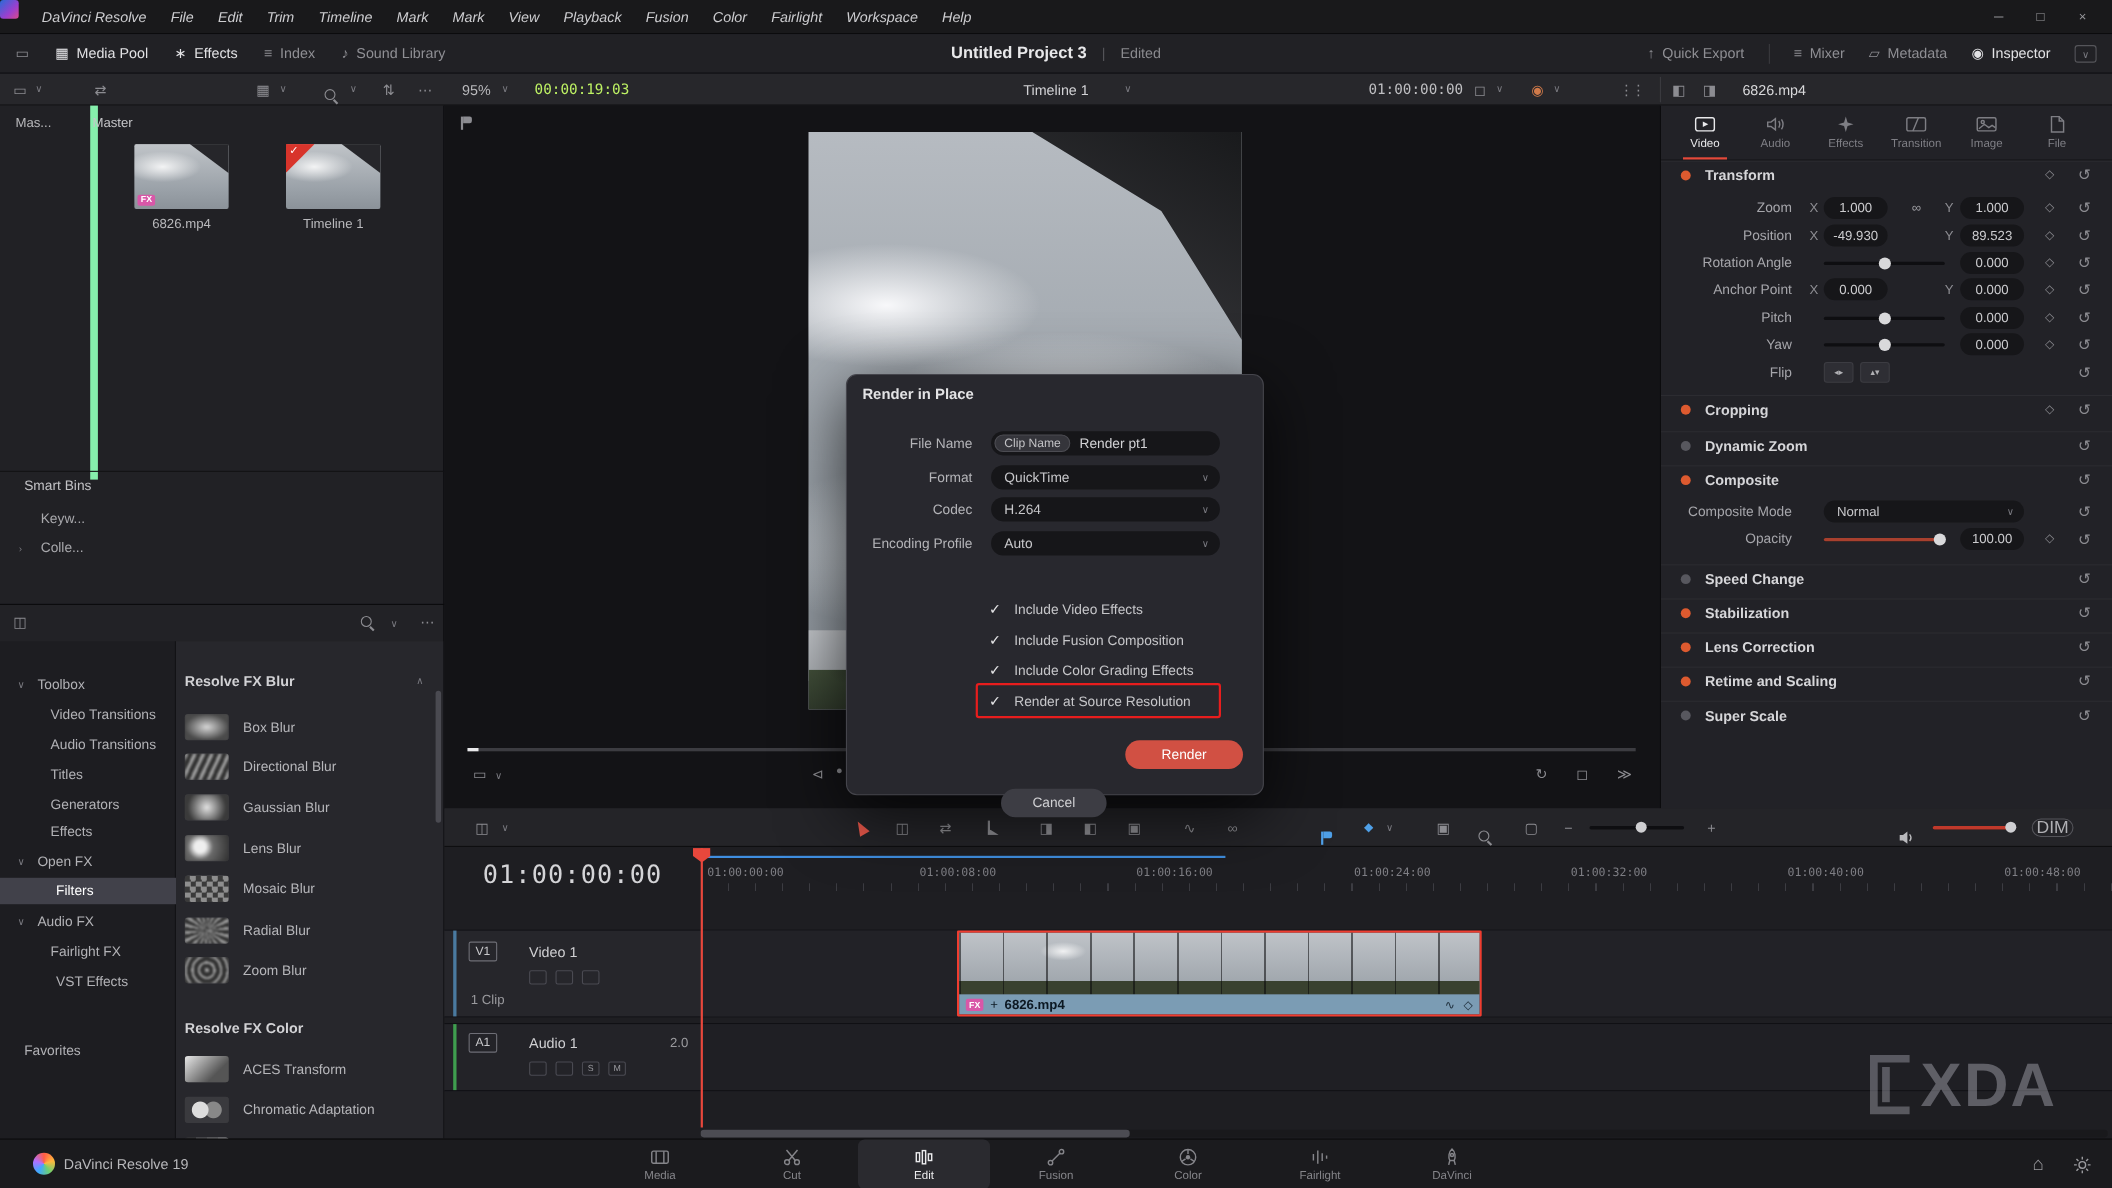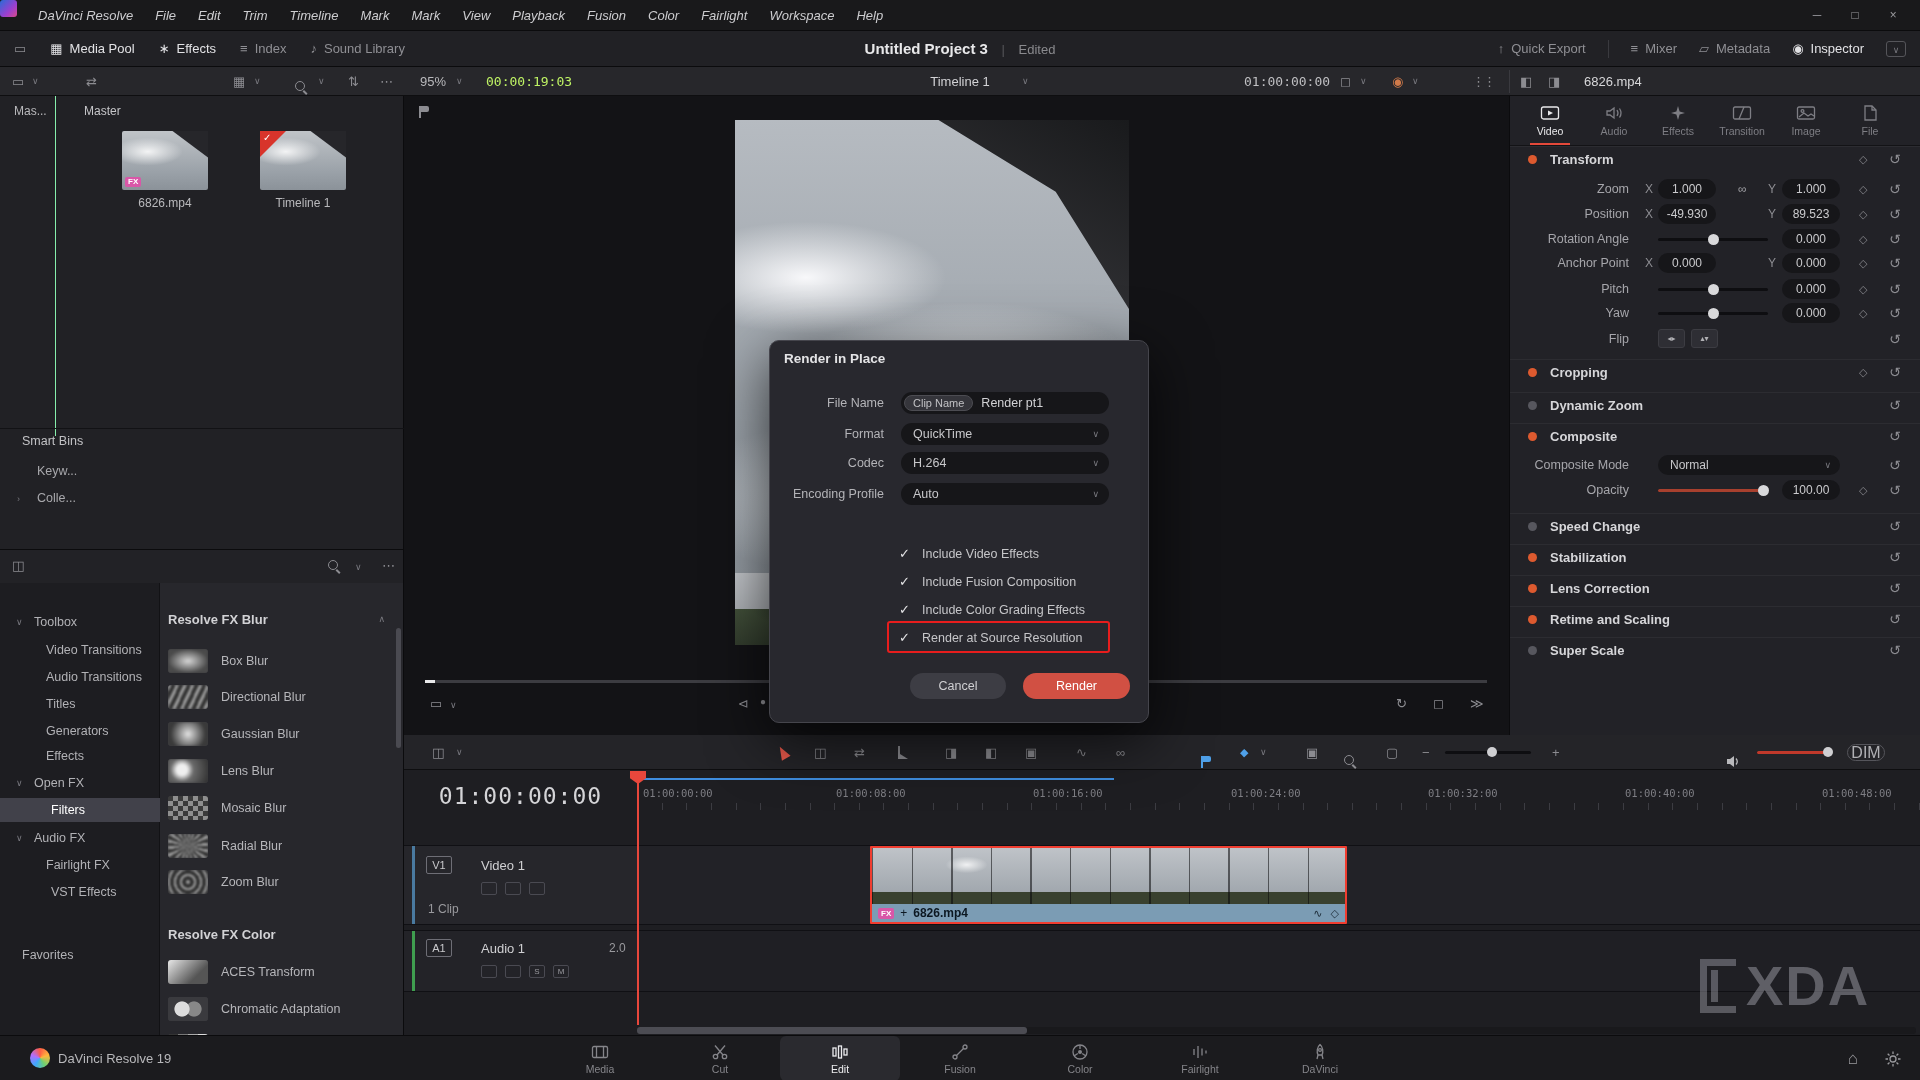--- a/index.html
+++ b/index.html
@@ -32,21 +32,21 @@
 .tb-right{margin-left:auto;display:flex;align-items:center;gap:22px;padding-right:14px;}
 .tb-div{width:1px;height:18px;background:#3a3a3f;}
 .ws-box{width:20px;height:16px;border:1px solid #55555a;border-radius:3px;text-align:center;line-height:14px;}
 
 
 .transport{position:absolute;top:67px;left:0;right:0;height:29px;background:#27272b;border-bottom:1px solid #0e0e10;}
 .transport .abs{line-height:29px;}
 
 
 .media-pool{position:absolute;top:96px;left:0;width:404px;height:453px;background:#212125;border-right:1px solid #0b0b0d;}
-.bin-col{position:absolute;left:0;top:0;width:56px;height:340px;border-right:1px solid #86efac;}
+.bin-col{position:absolute;left:0;top:0;width:89px;height:340px;border-right:7px solid #86efac;}
 .thumb{position:absolute;width:86px;height:59px;border-radius:2px;
  background:radial-gradient(ellipse 50px 20px at 30% 35%,rgba(255,255,255,.85),transparent 70%),linear-gradient(180deg,#c0c4c8,#9aa1a8 70%,#8b9299);}
 .thumb .roof{position:absolute;top:0;right:0;width:55%;height:45%;background:#26262a;clip-path:polygon(25% 0,100% 0,100% 100%);}
 .thumb-label{position:absolute;width:120px;text-align:center;color:#b9b9bc;font-size:12px;}
 .fx-badge{position:absolute;left:3px;bottom:3px;background:#d957a8;color:#fff;font-size:8px;font-weight:bold;padding:1px 3px;border-radius:2px;line-height:1;}
 .chk-corner{position:absolute;left:0;top:0;width:26px;height:26px;background:#d8342b;clip-path:polygon(0 0,100% 0,0 100%);color:#fff;font-size:10px;padding:1px 0 0 3px;}
 
 
 .effects-panel{position:absolute;top:549px;left:0;width:404px;height:486px;background:#222226;border-right:1px solid #0b0b0d;border-top:1px solid #0b0b0d;}
 .fx-tree{position:absolute;left:0;top:33px;width:160px;bottom:0;background:#1d1d21;border-right:1px solid #121215;}
@@ -163,21 +163,21 @@
 .ddd{position:absolute;left:131px;top:1px;width:208px;height:22px;border-radius:11px;background:#161619;color:#c8c8cb;font-size:12.5px;line-height:22px;padding-left:12px;}
 .ddd .chev{position:absolute;right:10px;}
 .dspin{position:absolute;left:131px;top:1px;width:56px;height:22px;border-radius:11px;background:#161619;color:#c8c8cb;font-size:12.5px;line-height:22px;padding-left:12px;}
 .dspin .ar{position:absolute;right:8px;top:0;font-size:6px;color:#8a8a8e;line-height:11px;}
 .dsuffix{position:absolute;left:200px;line-height:24px;color:#b4b4b8;font-size:12.5px;}
 .dcheck{position:absolute;left:0;right:0;height:24px;}
 .dcheck .ck{position:absolute;left:129px;color:#e4e4e6;font-size:13px;line-height:24px;font-weight:bold;}
 .dcheck .lb{position:absolute;left:152px;color:#c6c6c9;font-size:12.5px;line-height:24px;}
 .hilite{position:absolute;left:117px;top:280px;width:223px;height:32px;border:2px solid #e81d1d;border-radius:3px;z-index:5;}
 .dbtn{position:absolute;top:332px;height:26px;border-radius:13px;text-align:center;line-height:26px;font-size:12.5px;}
-.dbtn.cancel{left:140px;width:96px;background:#3d3d44;color:#d0d0d3;}
+.dbtn.cancel{left:140px;width:96px;background:#3d3d44;color:#d0d0d3;margin-top:44px;}
 .dbtn.render{left:253px;width:107px;background:#d15043;color:#fff;}
 
 
 .watermark{position:absolute;left:1700px;top:958px;display:flex;align-items:center;gap:10px;z-index:30;}
 .wm-logo{width:36px;height:54px;border:7px solid rgba(195,195,205,.36);border-right:none;position:relative;}
 .wm-logo::after{content:"";position:absolute;left:4px;top:4px;width:7px;height:32px;background:rgba(195,195,205,.36);}
 .wm-text{font-size:56px;font-weight:bold;color:rgba(200,200,210,.38);letter-spacing:2px;line-height:1;}
 .search-ico{position:relative;width:13px;height:13px;display:inline-block;}
 .search-ico::before{content:"";position:absolute;left:0;top:0;width:8px;height:8px;border:1.5px solid currentColor;border-radius:50%;}
 .search-ico::after{content:"";position:absolute;left:9px;top:9px;width:5px;height:1.5px;background:currentColor;transform:rotate(45deg);transform-origin:0 0;}

